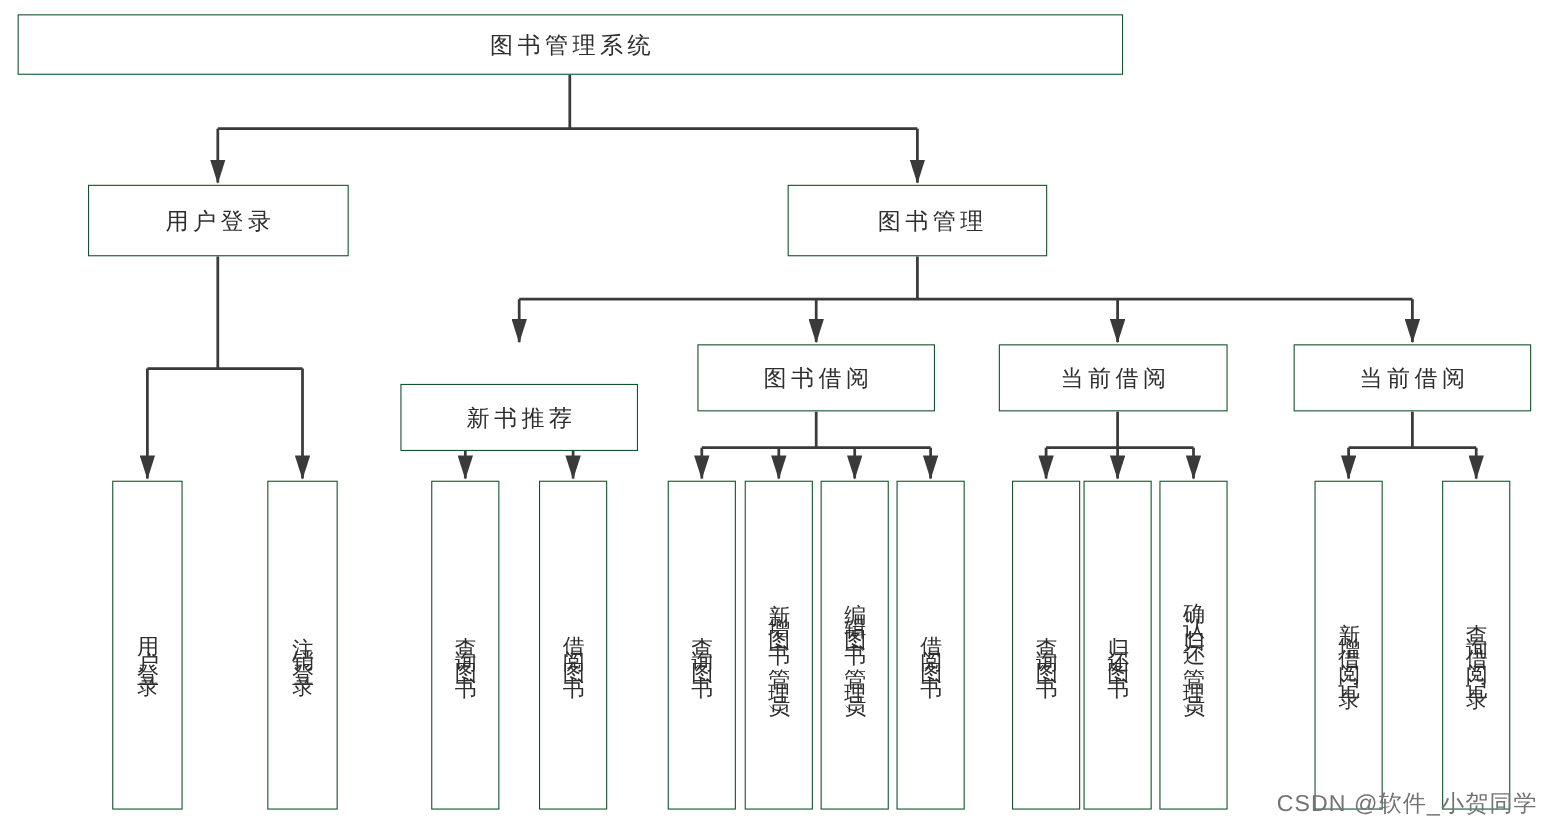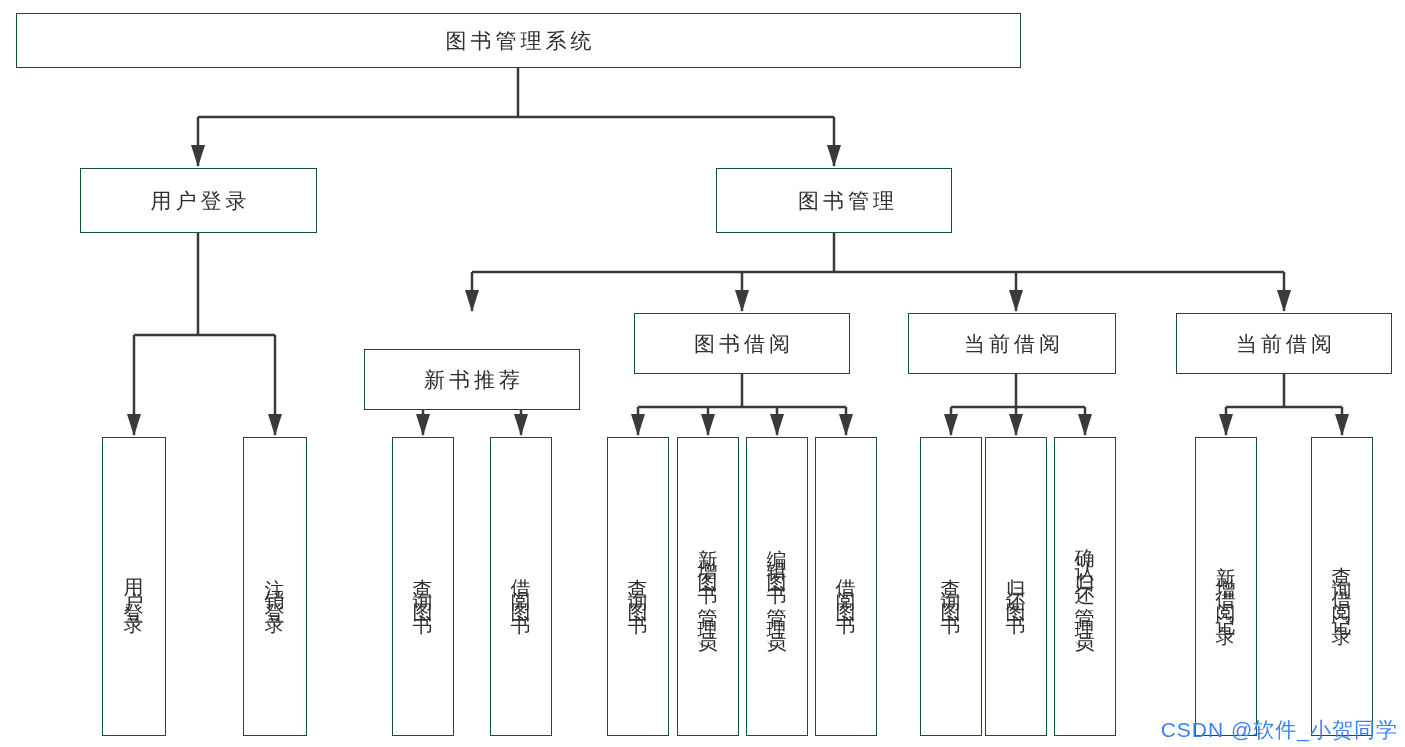--- a/index.html
+++ b/index.html
@@ -38,21 +38,21 @@
   .n-l6{left:677px;width:62px;}
   .n-l7{left:746px;width:62px;}
   .n-l8{left:815px;width:62px;}
   .n-l9{left:920px;width:62px;}
   .n-l10{left:985px;width:62px;}
   .n-l11{left:1054px;width:62px;}
   .n-l12{left:1195px;width:62px;}
   .n-l13{left:1311px;width:62px;}
   .watermark{
     position:absolute;right:7px;bottom:3px;font-size:21px;
-    color:#3b82f6;letter-spacing:1px;white-space:nowrap;
+    color:#737373;letter-spacing:1px;white-space:nowrap;
   }
 </style>
 </head>
 <body>
 
 <div class="canvas">
 
   <svg class="wires" viewBox="0 0 1405 747" xmlns="http://www.w3.org/2000/svg">
     <defs>
       <marker id="arw" orient="auto" markerUnits="userSpaceOnUse" markerWidth="22" markerHeight="14" viewBox="0 0 22 14" refX="21" refY="7">

